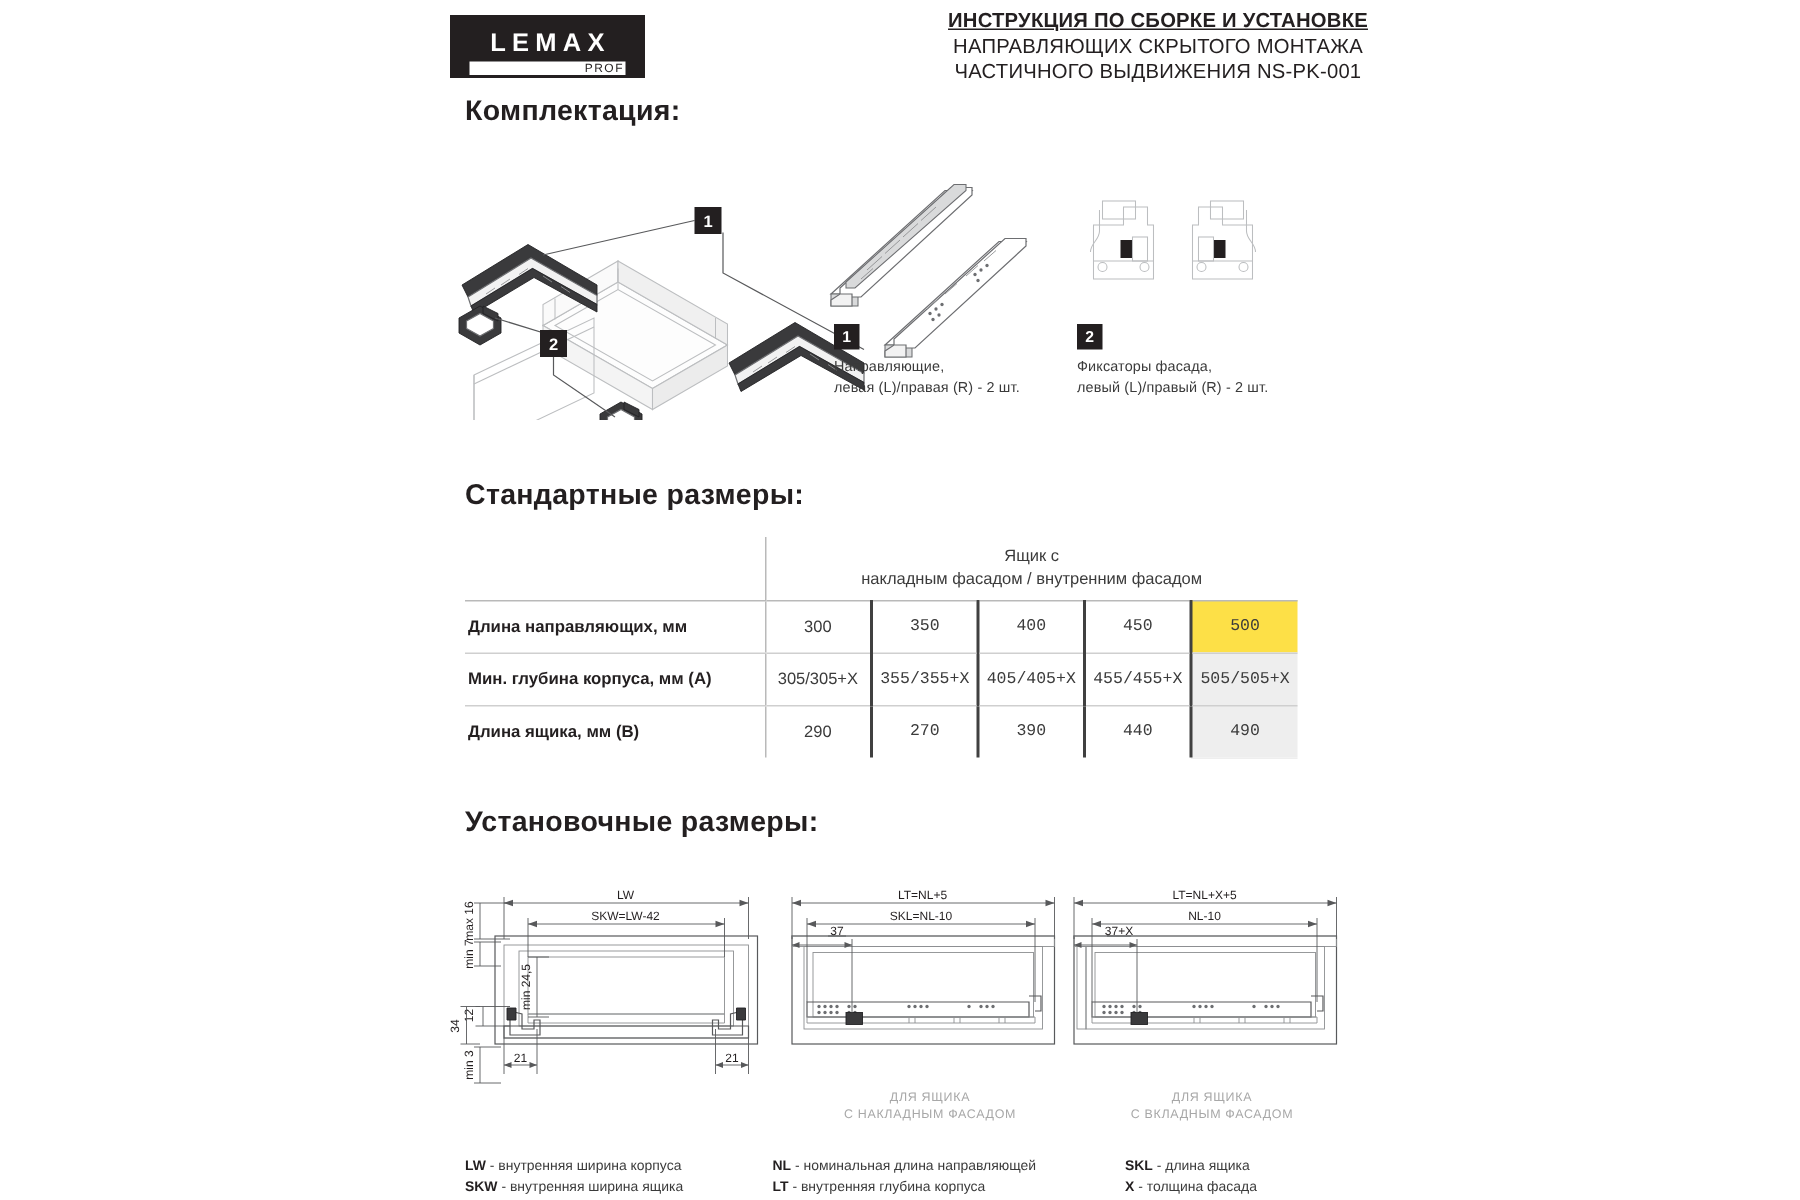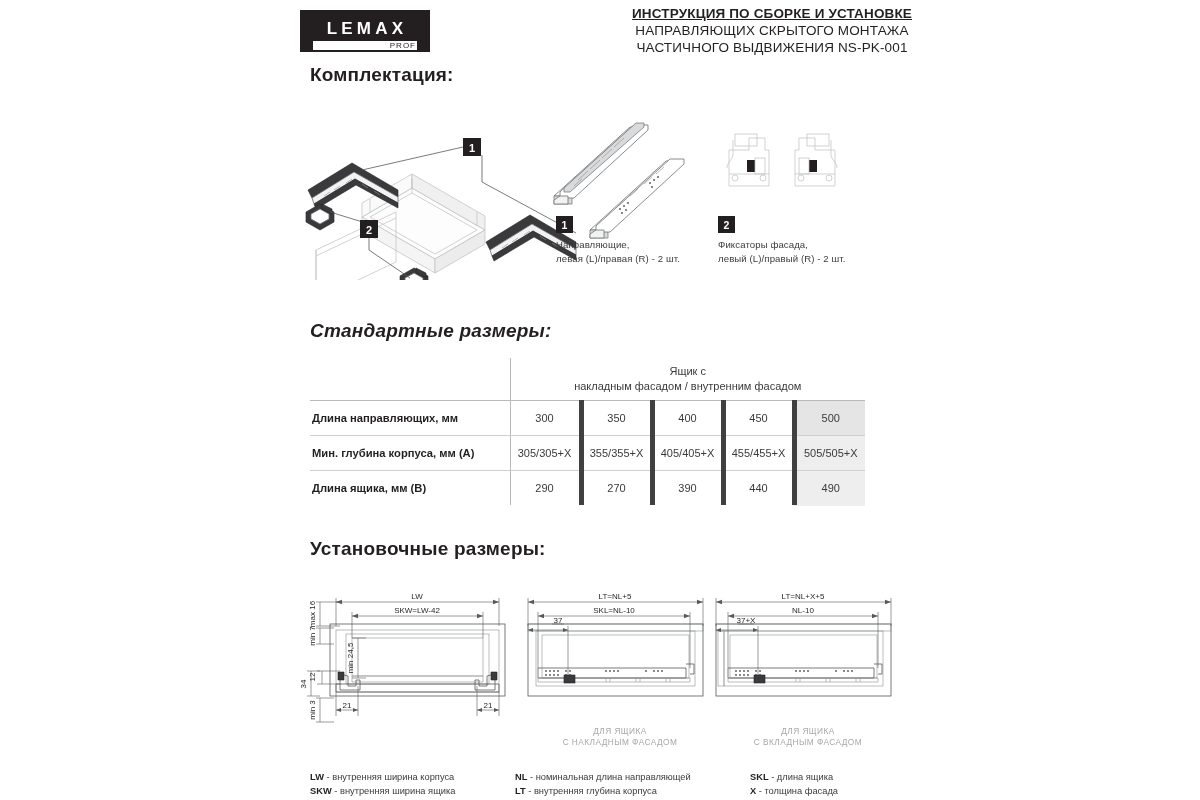--- a/index.html
+++ b/index.html
@@ -74,21 +74,21 @@
 
   
   .sec-title {
     position: absolute;
     font-size: 19px;
     font-weight: 700;
     letter-spacing: .2px;
     color: #231f20;
   }
   #t-komplekt { left: 310px; top: 64px; }
-  #t-standart { left: 310px; top: 320px; font-style: italic; }
+  #t-standart { left: 310px; top: 320px; }
   #t-ustanov  { left: 310px; top: 538px; }
 
   
   .kit { position: absolute; left: 300px; top: 100px; width: 600px; height: 180px; }
   .kit svg { display: block; }
 
   .kit-cap {
     position: absolute;
     font-size: 9.6px;
     line-height: 14px;
@@ -138,21 +138,21 @@
     font-size: 11px;
     line-height: 15px;
     color: #3b3b3b;
     border-left: 1px solid #b9b9b9;
     border-bottom: 1px solid #b9b9b9;
   }
   .tbl .blank-head {
     border-bottom: 1px solid #b9b9b9;
   }
   .tbl .datarow td { height: 35px; border-bottom: 1px solid #cfcfcf; }
-  .tbl .datarow td.vsep { border-left: 5px solid #404040; }
+  .tbl .datarow td.vsep { border-left: 2px solid #404040; font-family: Liberation Mono, monospace; }
   .tbl .datarow td.vsep-strong { border-left: 1px solid #b9b9b9; }
   .tbl .hl { background: #eeeeee; }
   .tbl .lastrow td { border-bottom: none; }
   .tbl .footline td { height: 1px; padding: 0; }
 
   
   .diagrams {
     position: absolute;
     left: 300px; top: 576px;
     width: 600px; height: 180px;
@@ -397,21 +397,21 @@
       </th>
     </tr>
   </thead>
   <tbody>
     <tr class="datarow">
       <td class="lbl">Длина направляющих, мм</td>
       <td class="vsep-strong">300</td>
       <td class="vsep">350</td>
       <td class="vsep">400</td>
       <td class="vsep">450</td>
-      <td class="vsep hl" style="background: #e5e5e5;">500</td>
+      <td class="vsep hl" style="background: #fde047;">500</td>
     </tr>
     <tr class="datarow">
       <td class="lbl">Мин. глубина корпуса, мм (А)</td>
       <td class="vsep-strong">305/305+X</td>
       <td class="vsep">355/355+X</td>
       <td class="vsep">405/405+X</td>
       <td class="vsep">455/455+X</td>
       <td class="vsep hl" style="background: rgb(238, 238, 238);">505/505+X</td>
     </tr>
     <tr class="datarow lastrow">

